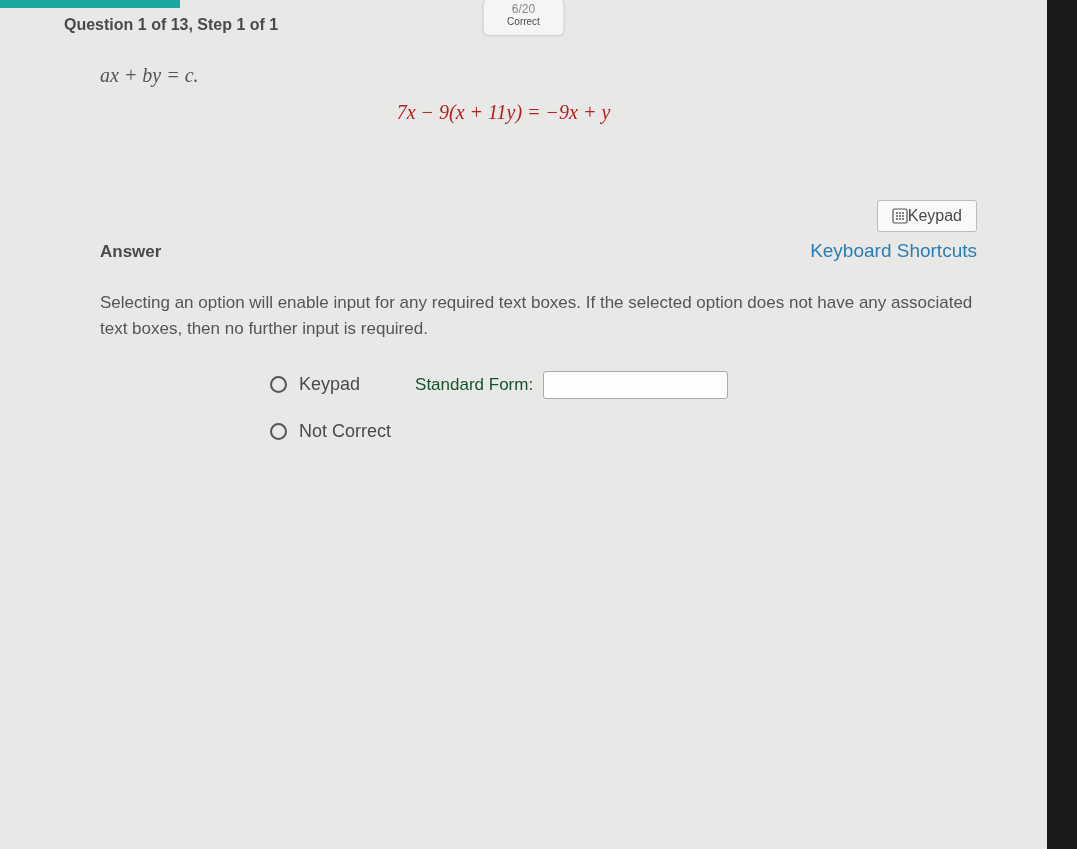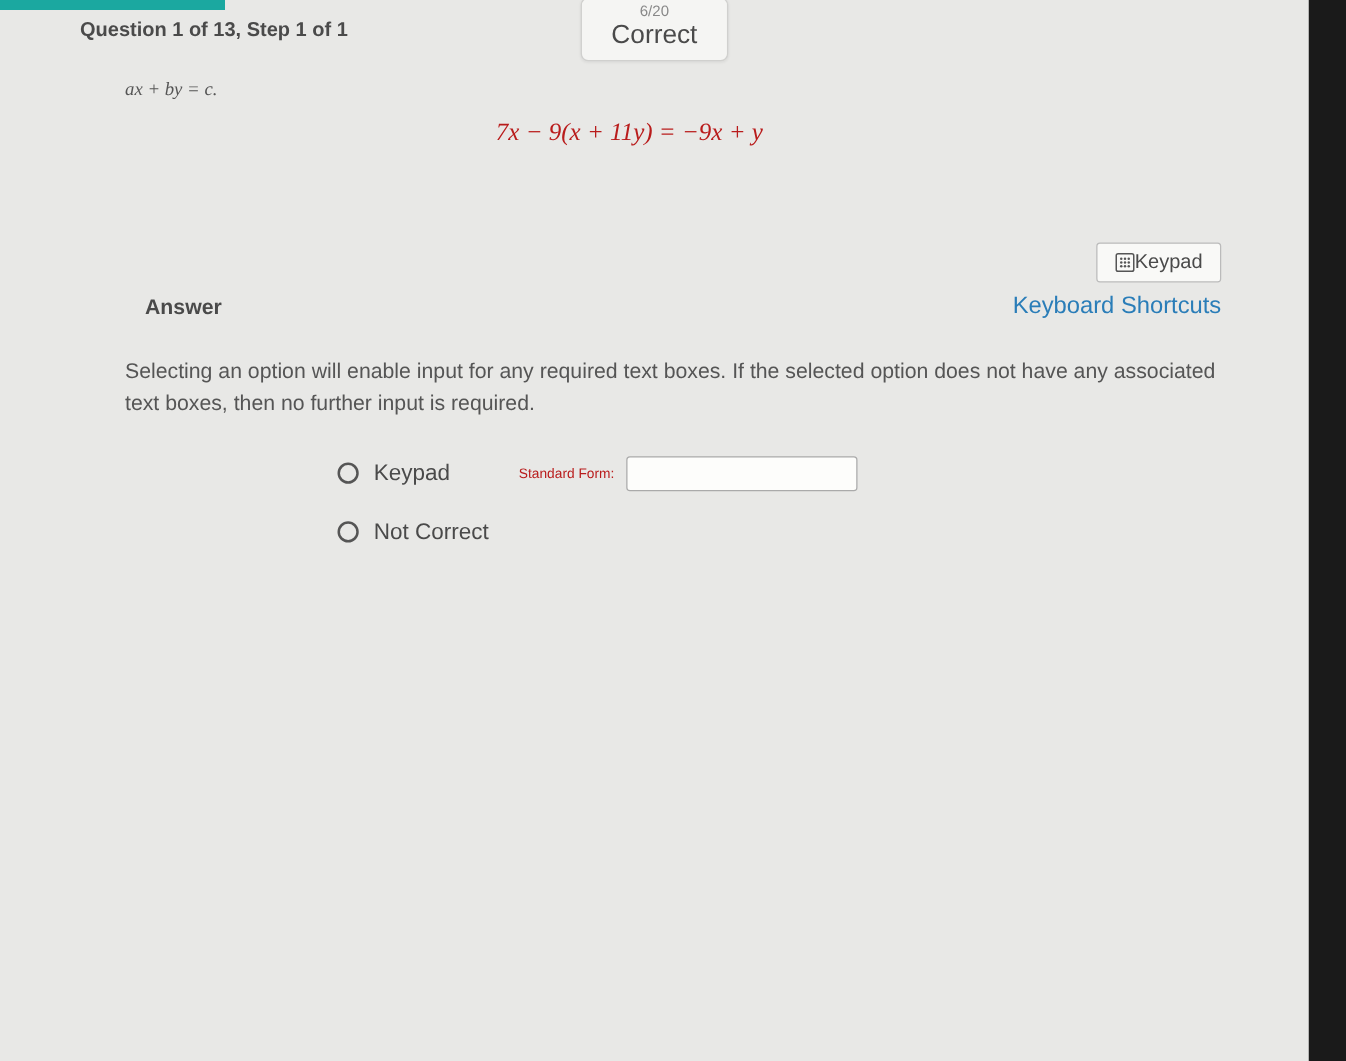--- a/index.html
+++ b/index.html
@@ -48,36 +48,36 @@
       padding: 4px 24px 8px 24px;
       text-align: center;
       box-shadow: 0 1px 2px rgba(0,0,0,0.05);
     }
     .score-top {
       font-size: 12px;
       color: #888;
       line-height: 1.1;
     }
     .score-bottom {
-      font-size: 21px;
+      font-size: 10px;
       color: #4a4a4a;
       font-weight: 500;
     }
     .question-body {
       padding: 16px 80px 30px 100px;
       color: #4a4a4a;
     }
     .prompt-text {
       font-size: 17px;
       line-height: 1.6;
       color: #555;
       margin-bottom: 2px;
     }
     .std-form-note {
-      font-size: 15px;
+      font-size: 20px;
       font-style: italic;
       color: #555;
       margin-bottom: 14px;
       font-family: "Times New Roman", serif;
     }
     .equation-line {
       font-size: 20px;
       font-family: "Times New Roman", serif;
       font-style: italic;
       text-align: center;
@@ -91,21 +91,20 @@
     .answer-header {
       display: flex;
       justify-content: space-between;
       align-items: flex-end;
       margin-bottom: 28px;
     }
     .answer-label {
       font-size: 17px;
       font-weight: 600;
       color: #4a4a4a;
-      margin-left: 16px;
     }
     .keypad-block {
       text-align: right;
     }
     .keypad-btn {
       display: inline-flex;
       align-items: center;
       gap: 0;
       border: 1px solid #bbb;
       background: #f9f9f7;
@@ -148,22 +147,22 @@
       margin-right: 12px;
       cursor: pointer;
       flex-shrink: 0;
     }
     .option-label {
       font-size: 18px;
       color: #4a4a4a;
       cursor: pointer;
     }
     .std-form-label {
-      font-size: 11px;
-      color: #b91c1c;
+      font-size: 17px;
+      color: #14532d;
       margin-left: 55px;
       margin-right: 10px;
     }
     .std-form-input {
       border: 1px solid #aaa;
       background: #fdfdfb;
       height: 28px;
       width: 185px;
       border-radius: 3px;
       padding: 2px 6px;

